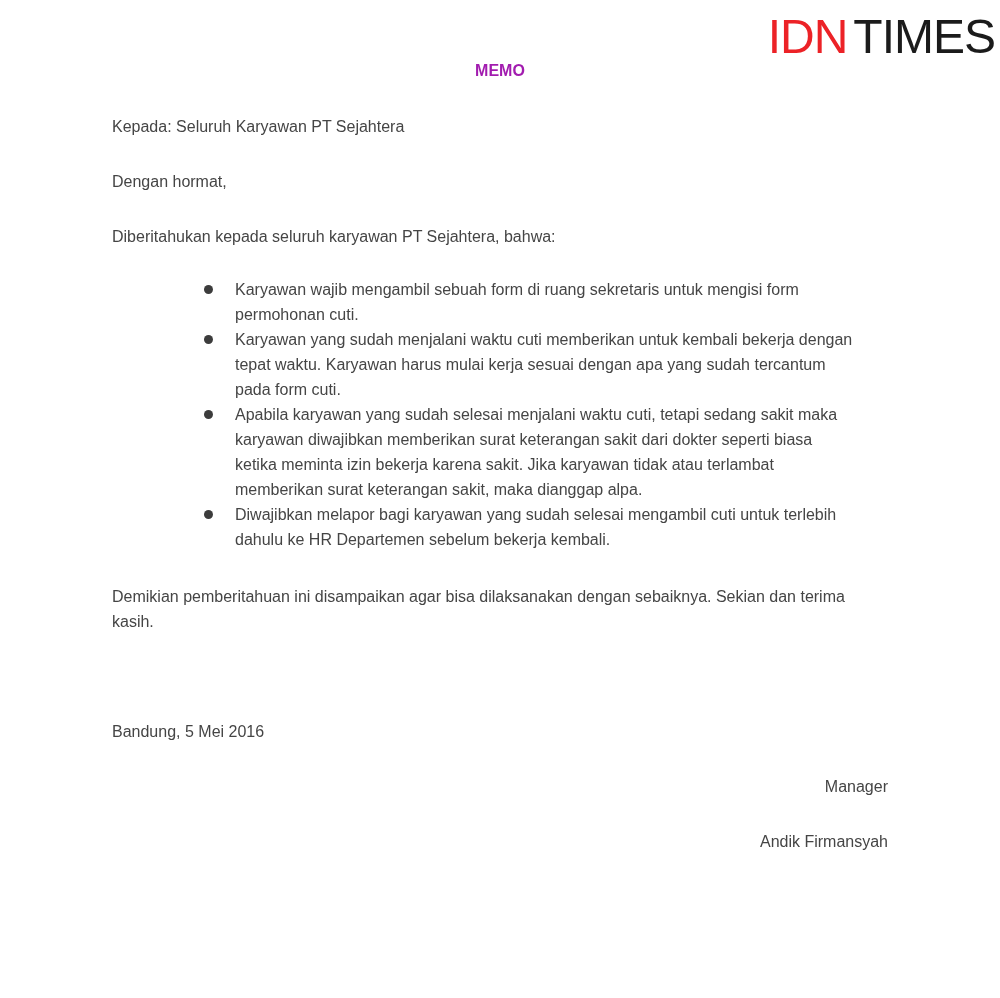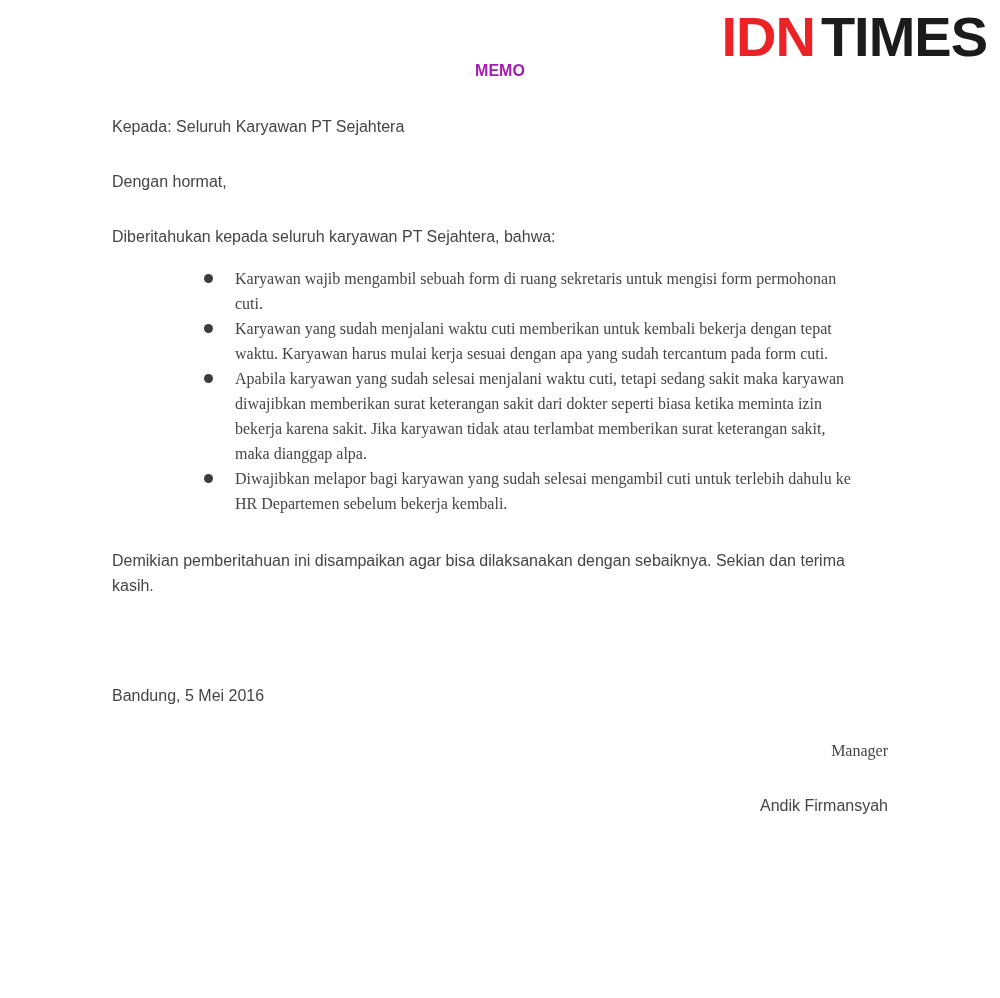--- a/index.html
+++ b/index.html
@@ -11,65 +11,64 @@
     background: #ffffff;
     font-family: "Liberation Sans", sans-serif;
     font-size: 16px;
     line-height: 25px;
     color: #454545;
     overflow: hidden;
   }
   .logo {
     position: absolute;
     top: 10px;
-    right: 13px;
-    font-size: 56px;
+    right: 5px;
+    font-size: 48px;
     line-height: 54px;
-    font-weight: bold;
+    font-weight: normal;
     letter-spacing: -1px;
     white-space: nowrap;
   }
   .logo .logo-idn { color: #ec2227; }
   .logo .logo-times { color: #1b1b1b; margin-left: 6px; }
   .content {
     padding: 0 112px;
   }
   .memo-title {
     padding-top: 58px;
     text-align: center;
     font-weight: bold;
     color: #a21caf;
   }
   .recipient   { margin-top: 31px; }
   .salutation  { margin-top: 30px; }
   .intro       { margin-top: 30px; }
   ul.bullets {
-    margin: 17px 0 0 90px;
+    margin: 28px 0 0 90px;
     padding: 0;
     list-style: none;
     max-width: 655px;
-    font-family: Liberation Serif, serif;
   }
   ul.bullets li {
     position: relative;
     padding-left: 33px;
   }
   ul.bullets li::before {
     content: "";
     position: absolute;
     left: 2px;
     top: 8px;
     width: 9px;
     height: 9px;
     border-radius: 50%;
     background: #3c3c3c;
   }
   .closing   { margin-top: 32px; max-width: 760px; }
   .date-line { margin-top: 85px; }
-  .sign-role { margin-top: 30px; text-align: right; font-family: Liberation Serif, serif; }
+  .sign-role { margin-top: 30px; text-align: right; }
   .sign-name { margin-top: 30px; text-align: right; }
 </style>
 </head>
 <body>
 
 <div class="page">
 
   <div class="logo">
     <span class="logo-idn" style="color: rgb(236, 34, 39);">IDN</span><span class="logo-times" style="color: rgb(27, 27, 27);">TIMES</span>
   </div>

